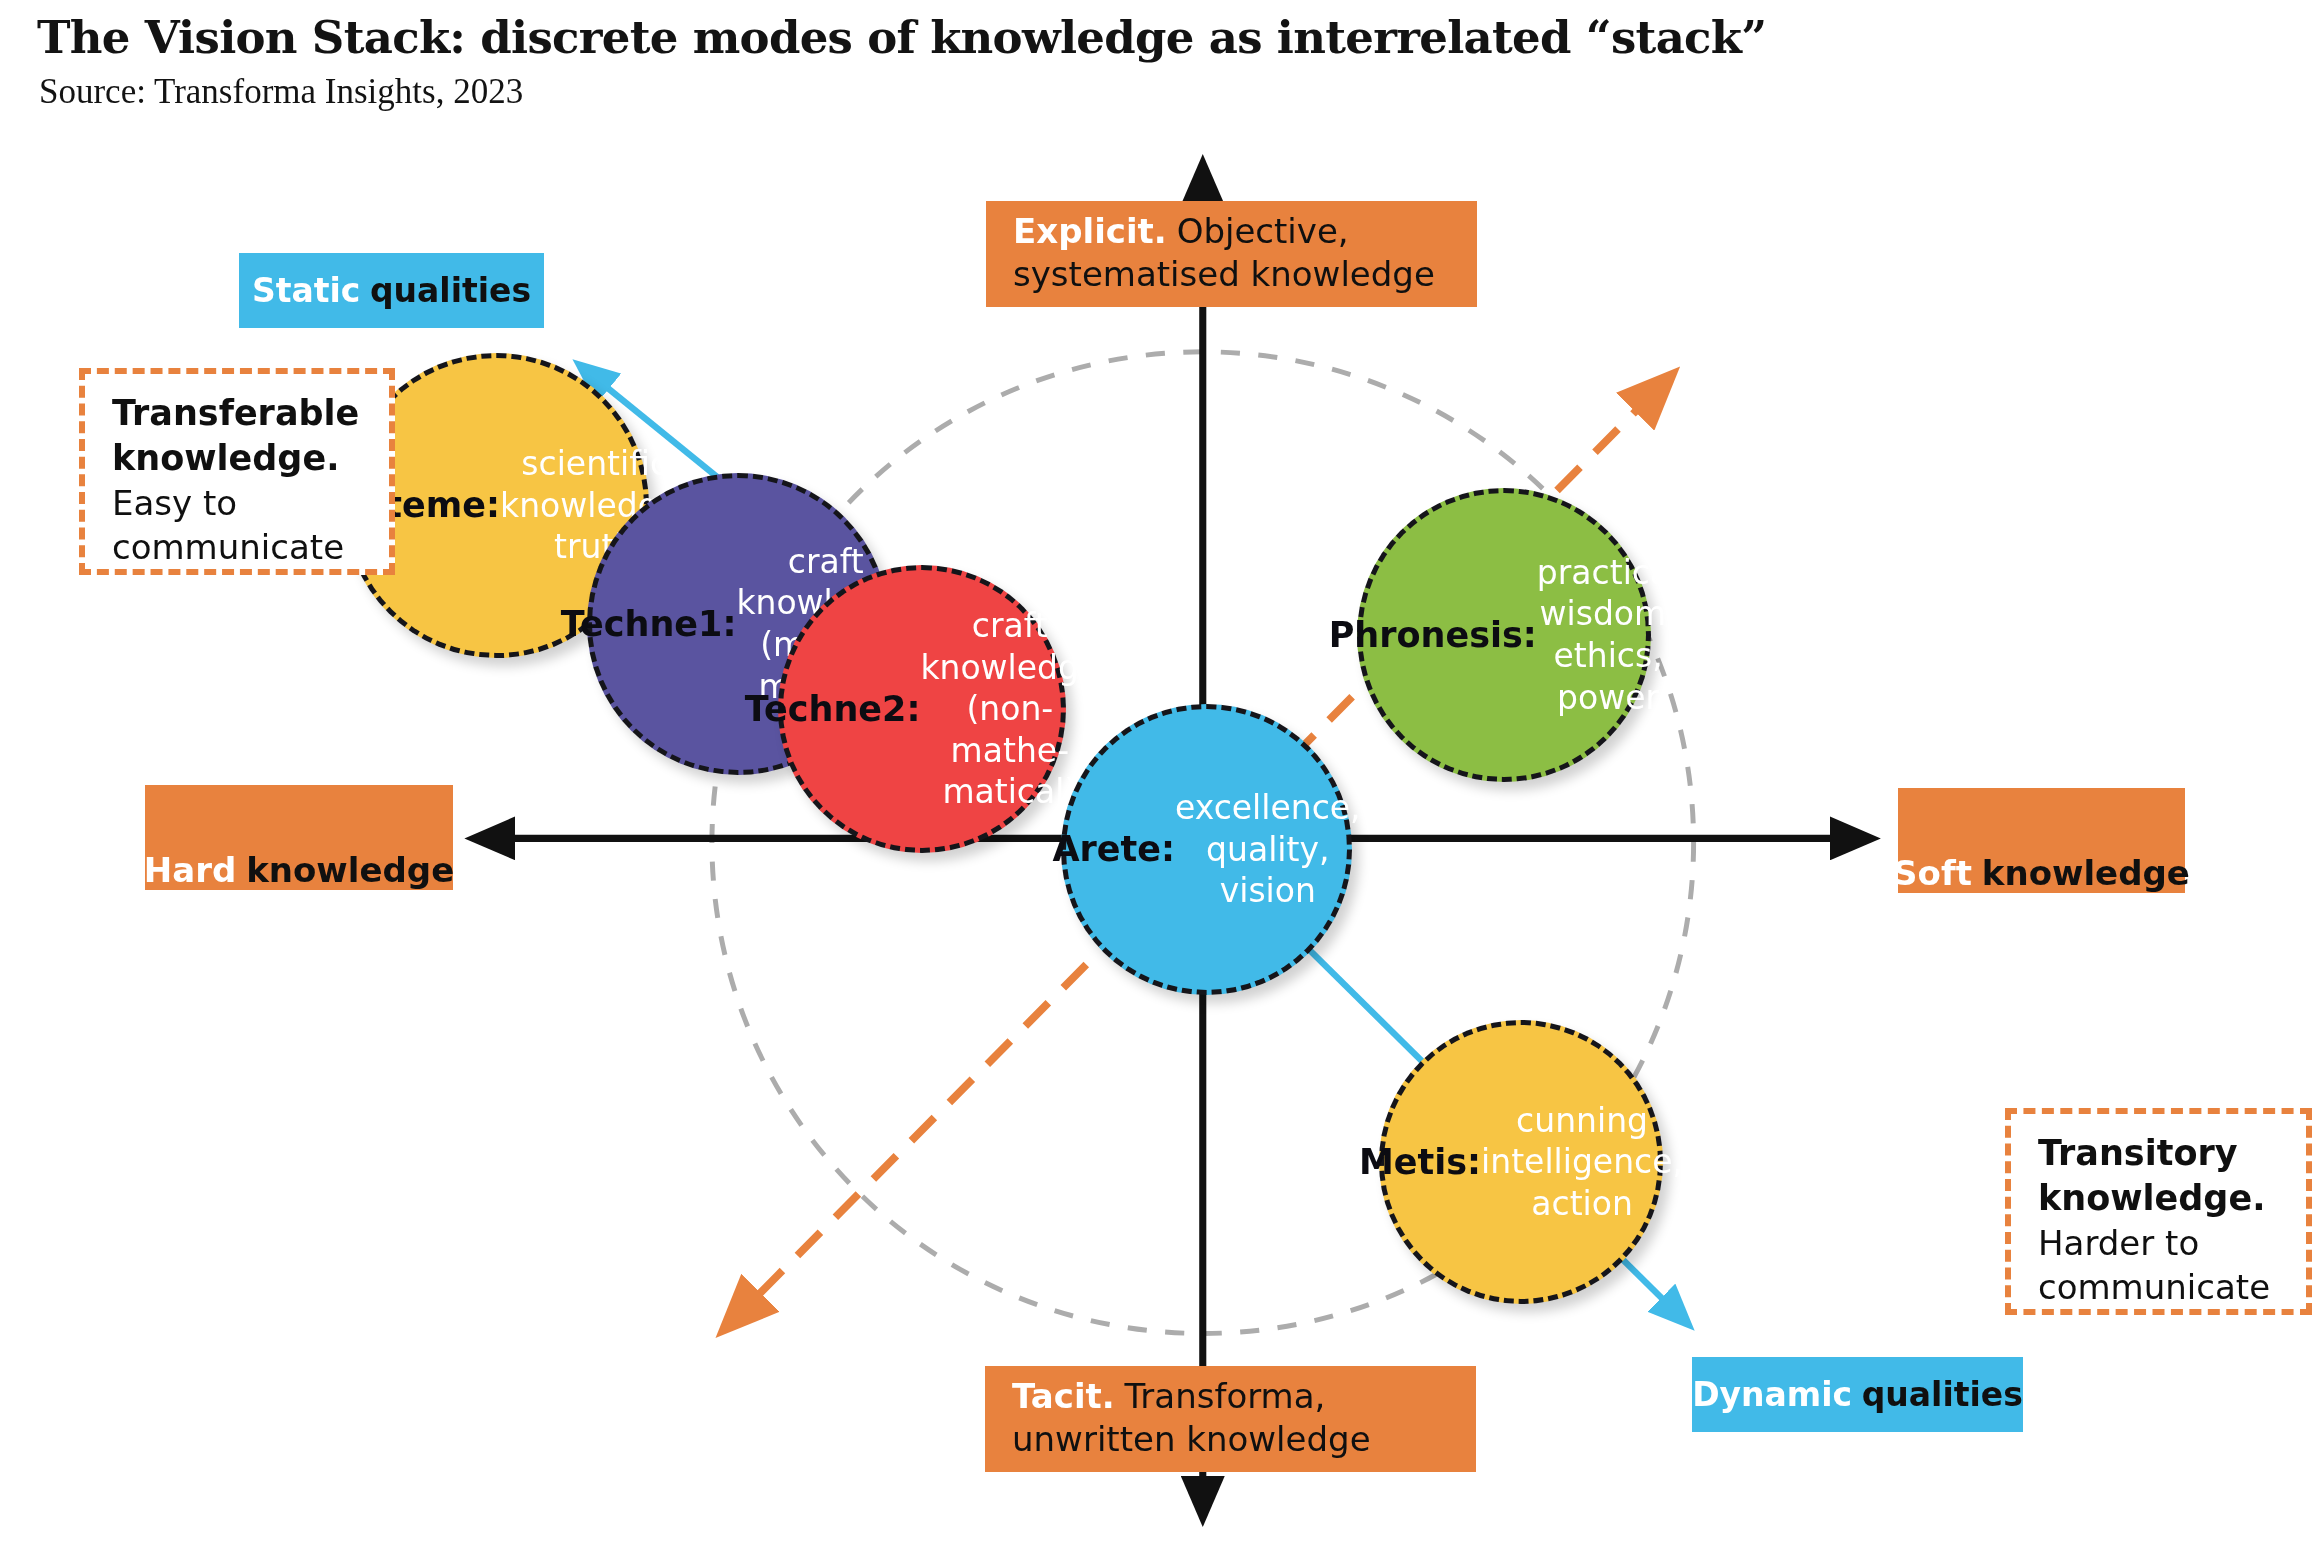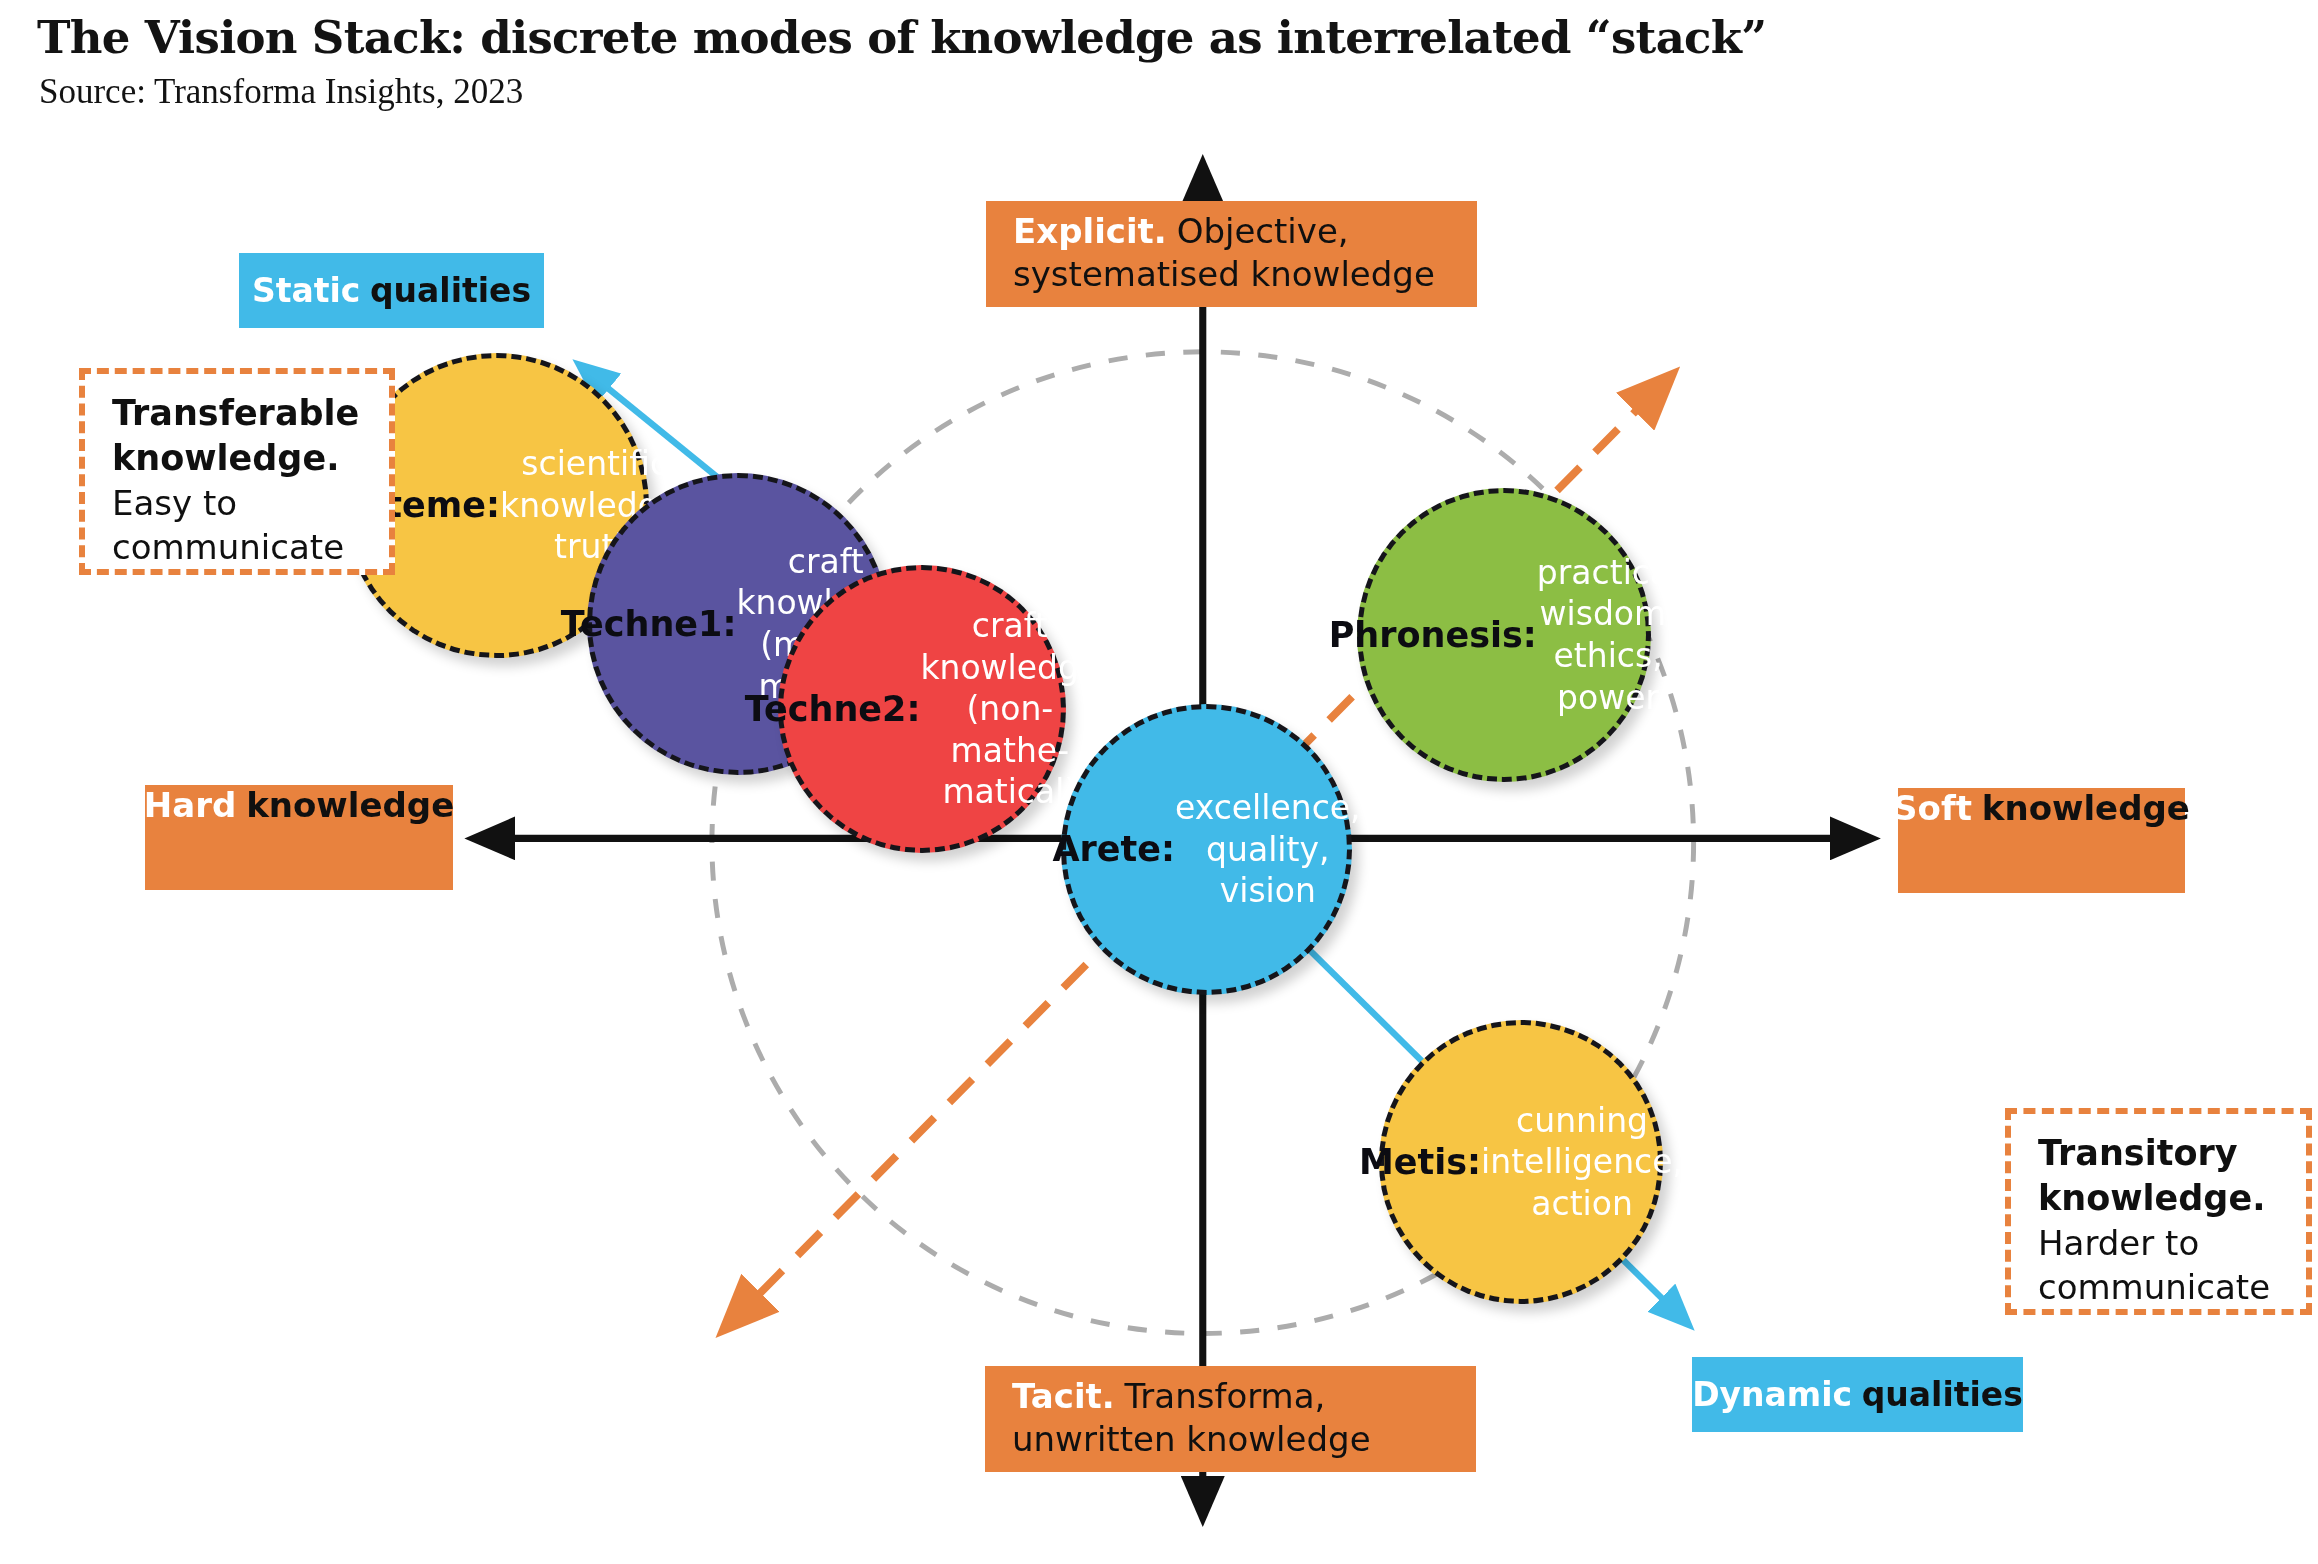--- a/index.html
+++ b/index.html
@@ -36,21 +36,21 @@
     font-weight:bold;color:#101010;
   }
   .qual{
     display:flex;align-items:center;justify-content:center;
     font-size:33px;
   }
   .axis-box{
     font-size:34px;line-height:1.26;padding:9.2px 14px 0 27px;font-weight:normal;
   }
   .hs-box{
-    display:flex;align-items:flex-start;justify-content:center;font-size:34px;
+    display:flex;align-items:flex-end;justify-content:center;font-size:34px;
   }
   .lead{font-weight:bold;color:#ffffff;margin-right:0.29em;}
   .rest-bold{font-weight:bold;color:#101010;}
   .rest{color:#101010;}
   
   .callout{
     position:absolute;z-index:6;box-sizing:border-box;
     border:6.4px dashed #E8823E;background:#ffffff;
     padding:17px 0 0 27px;color:#101010;
   }

